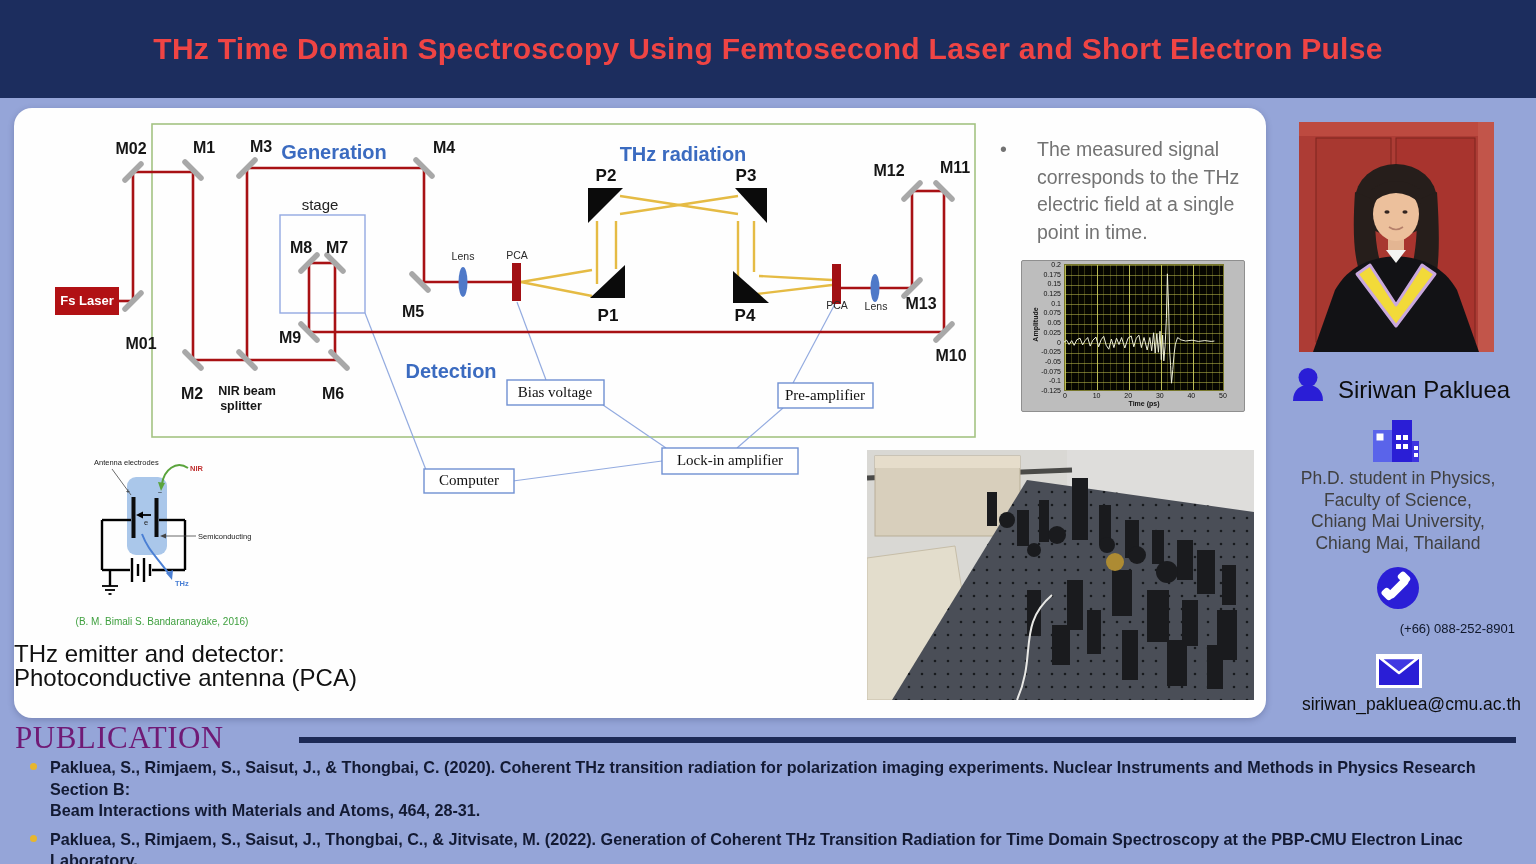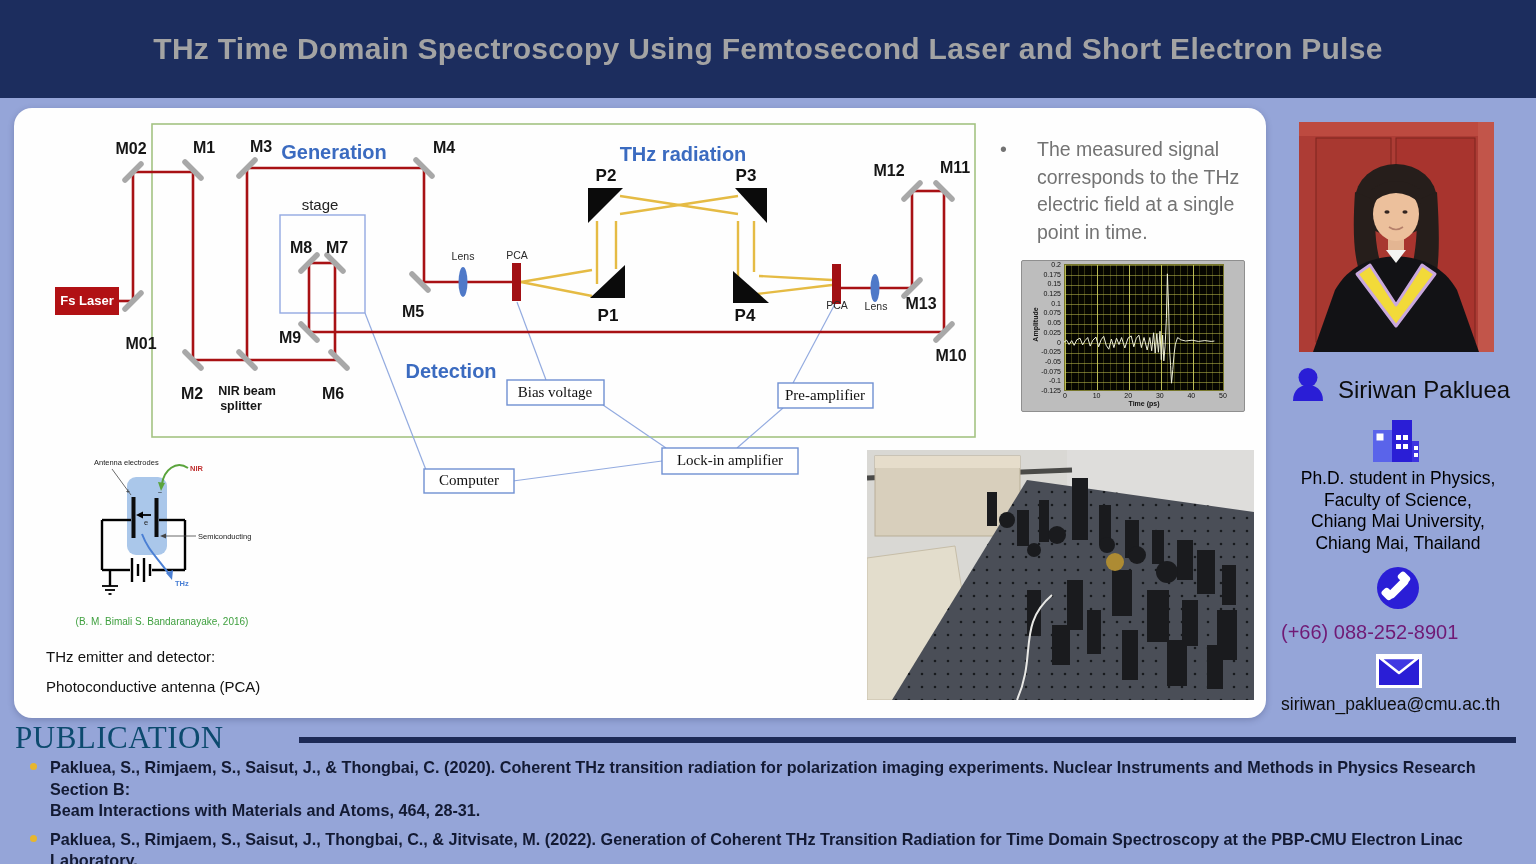--- a/index.html
+++ b/index.html
@@ -4,21 +4,21 @@
 <style>
   html,body{margin:0;padding:0;background:#6f7fae;}
   #root{position:relative;width:1536px;height:864px;overflow:hidden;background:#95a5d8;
         font-family:"Liberation Sans",sans-serif;}
   .abs{position:absolute;}
   .preline{white-space:pre-line;}
 
   
   #header{left:0;top:0;width:1536px;height:98px;background:#1c2d5e;display:flex;
           align-items:center;justify-content:center;}
-  #page-title{color:#a3a3a3;font-size:30px;font-weight:bold;letter-spacing:.3px;text-align:right;}
+  #page-title{color:#ef4444;font-size:30px;font-weight:bold;letter-spacing:.3px;text-align:right;}
 
   
   #panel{left:14px;top:108px;width:1252px;height:610px;background:#fefefe;border-radius:18px;
          box-shadow:0 2px 6px rgba(30,40,80,.25);}
 
   
   .lbl{font:600 16px "Liberation Sans",sans-serif;fill:#161616;text-anchor:middle;}
   .lbl-sm{font:600 12.5px "Liberation Sans",sans-serif;fill:#161616;text-anchor:middle;}
   .lbl-xs{font:400 10.5px "Liberation Sans",sans-serif;fill:#2b2b2b;text-anchor:middle;}
   .region{font:700 20px "Liberation Sans",sans-serif;fill:#3b6bc0;text-anchor:middle;}
@@ -33,21 +33,21 @@
   .iobox{fill:#fff;stroke:#7090d2;stroke-width:1.4;}
 
   
   .note{font-size:19.5px;line-height:27.5px;color:#737373;}
   .bullet-row{position:relative;padding-left:37px;}
   .bullet-row::before{content:"•";position:absolute;left:0;top:0;}
 
   
   .ins-xs{font:400 7.5px "Liberation Sans",sans-serif;fill:#222;}
   .ins-cap{font:400 10px "Liberation Sans",sans-serif;fill:#3fa03f;text-anchor:middle;}
-  #inset-title{left:32px;top:534px;font-size:15px;line-height:30px;color:#111;}
+  #inset-title{left:0;top:534px;font-size:24px;line-height:24px;color:#111;}
 
   
   #plot{left:1007px;top:152px;width:222px;height:150px;background:#bdbdbd;border:1px solid #8f8f8f;
         border-radius:2px;}
   #plot-inner{position:absolute;left:42px;top:3px;width:160px;height:127px;background:#060600;
         border:1px solid #77772c;box-sizing:border-box;
         background-image:
           repeating-linear-gradient(to right, rgba(210,210,95,.85) 0 1px, transparent 1px 32px),
           repeating-linear-gradient(to bottom, rgba(185,185,75,.55) 0 1px, transparent 1px 9.77px),
           repeating-linear-gradient(to right, rgba(150,150,50,.35) 0 1px, transparent 1px 6.4px);}
@@ -59,27 +59,27 @@
         justify-content:space-between;font-size:7px;color:#111;}
   #plot-x-ticks span{width:10px;text-align:center;}
   #plot-xlabel{position:absolute;left:38px;top:139px;width:168px;text-align:center;
         font-size:7px;font-weight:bold;color:#111;}
   #plot-ylabel{position:absolute;left:-10px;top:60px;width:46px;text-align:center;
         transform:rotate(-90deg);font-size:7px;font-weight:bold;color:#111;}
 
   
   #sidebar-name{left:1338px;top:376px;font-size:24px;color:#0d0d0d;}
   #affiliation{left:1281px;top:468px;width:234px;text-align:center;font-size:17.5px;
-        line-height:21.5px;color:#000000;}
-  #phone-text{left:1281px;top:621px;width:234px;text-align:left;font-size:20px;color:#701a75;}
-  #email-text{left:1281px;top:694px;width:240px;text-align:left;font-size:17.5px;color:#0d0d0d;}
+        line-height:21.5px;color:#404040;}
+  #phone-text{left:1281px;top:621px;width:234px;text-align:right;font-size:13px;color:#0f172a;}
+  #email-text{left:1281px;top:694px;width:240px;text-align:right;font-size:17.5px;color:#0d0d0d;}
 
   
   #pub-heading{left:15px;top:720px;font-family:"Liberation Serif",serif;font-size:31px;
-        color:#0c4a6e;letter-spacing:.5px;}
+        color:#701a75;letter-spacing:.5px;}
   #pub-rule{left:299px;top:737px;width:1217px;height:6px;background:#1d2a56;}
   #pub-list{left:28px;top:757px;width:1496px;margin:0;padding:0;list-style:none;
         font-size:16.2px;font-weight:600;line-height:21.5px;color:#131a33;}
   #pub-list li{position:relative;padding-left:22px;}
   #pub-list li + li{margin-top:7px;}
   #pub-list li::before{content:"";position:absolute;left:2px;top:6px;width:7px;height:7px;
         border-radius:50%;background:#e7b62e;}
 </style>
 </head>
 <body>

